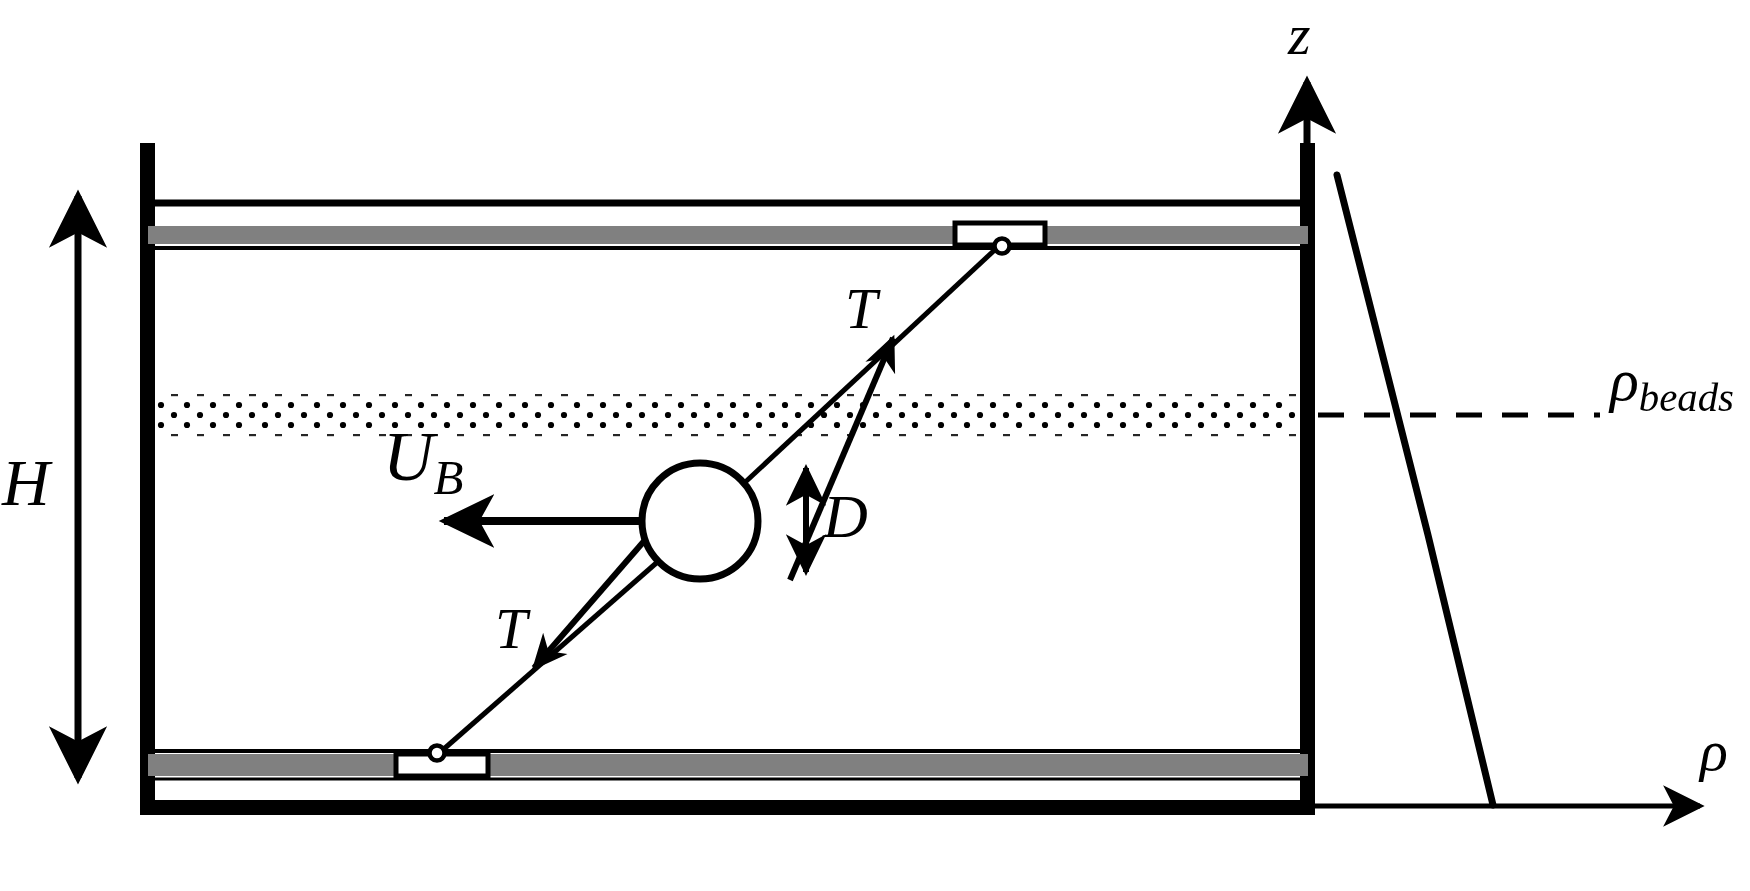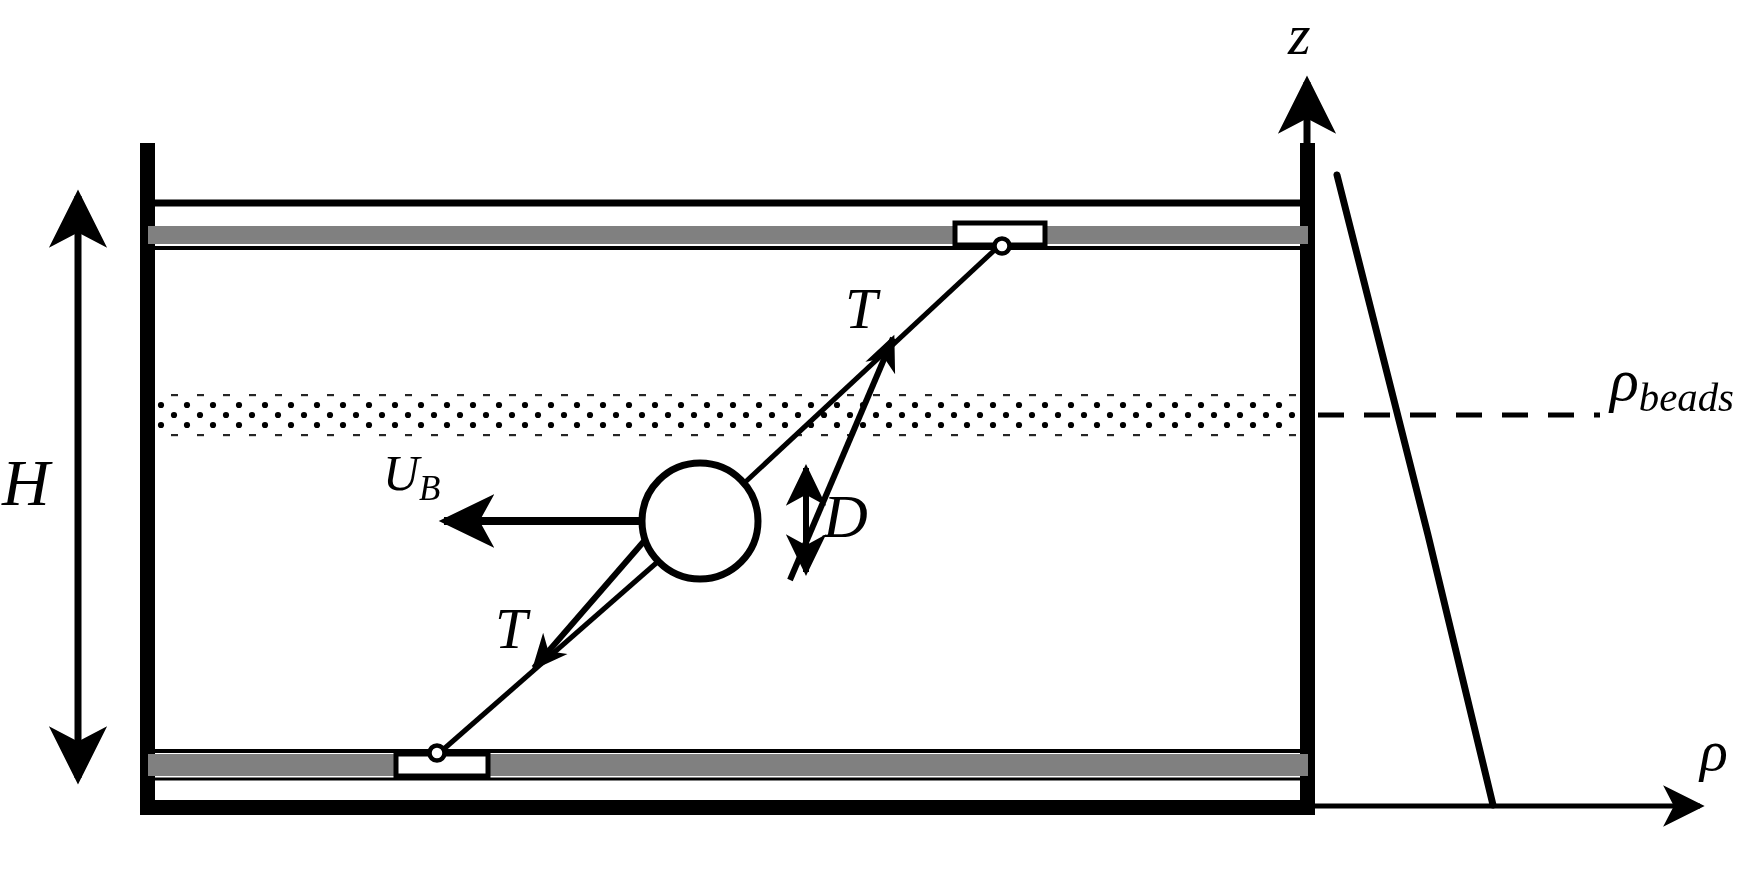--- a/index.html
+++ b/index.html
@@ -31,21 +31,21 @@
     white-space: nowrap;
     line-height: 1;
     user-select: none;
   }
   .lbl-H   { font-size: 66px; left: 2px;    top: 450px; }
   .lbl-z   { font-size: 58px; left: 1288px; top: 6px; }
   .lbl-rho { font-size: 58px; left: 1700px; top: 722px; }
   .lbl-T1  { font-size: 58px; left: 845px;  top: 280px; }
   .lbl-T2  { font-size: 58px; left: 495px;  top: 600px; }
   .lbl-D   { font-size: 62px; left: 823px;  top: 485px; }
-  .lbl-UB  { font-size: 50px; left: 383px;  top: 448px; }
+  .lbl-UB  { font-size: 70px; left: 383px;  top: 422px; }
   .lbl-UB sub {
     font-size: 0.70em;
     font-style: italic;
     vertical-align: -0.28em;
   }
   .lbl-beads { font-size: 60px; left: 1610px; top: 350px; }
   .lbl-beads sub {
     font-size: 0.68em;
     font-style: italic;
     vertical-align: -0.26em;

